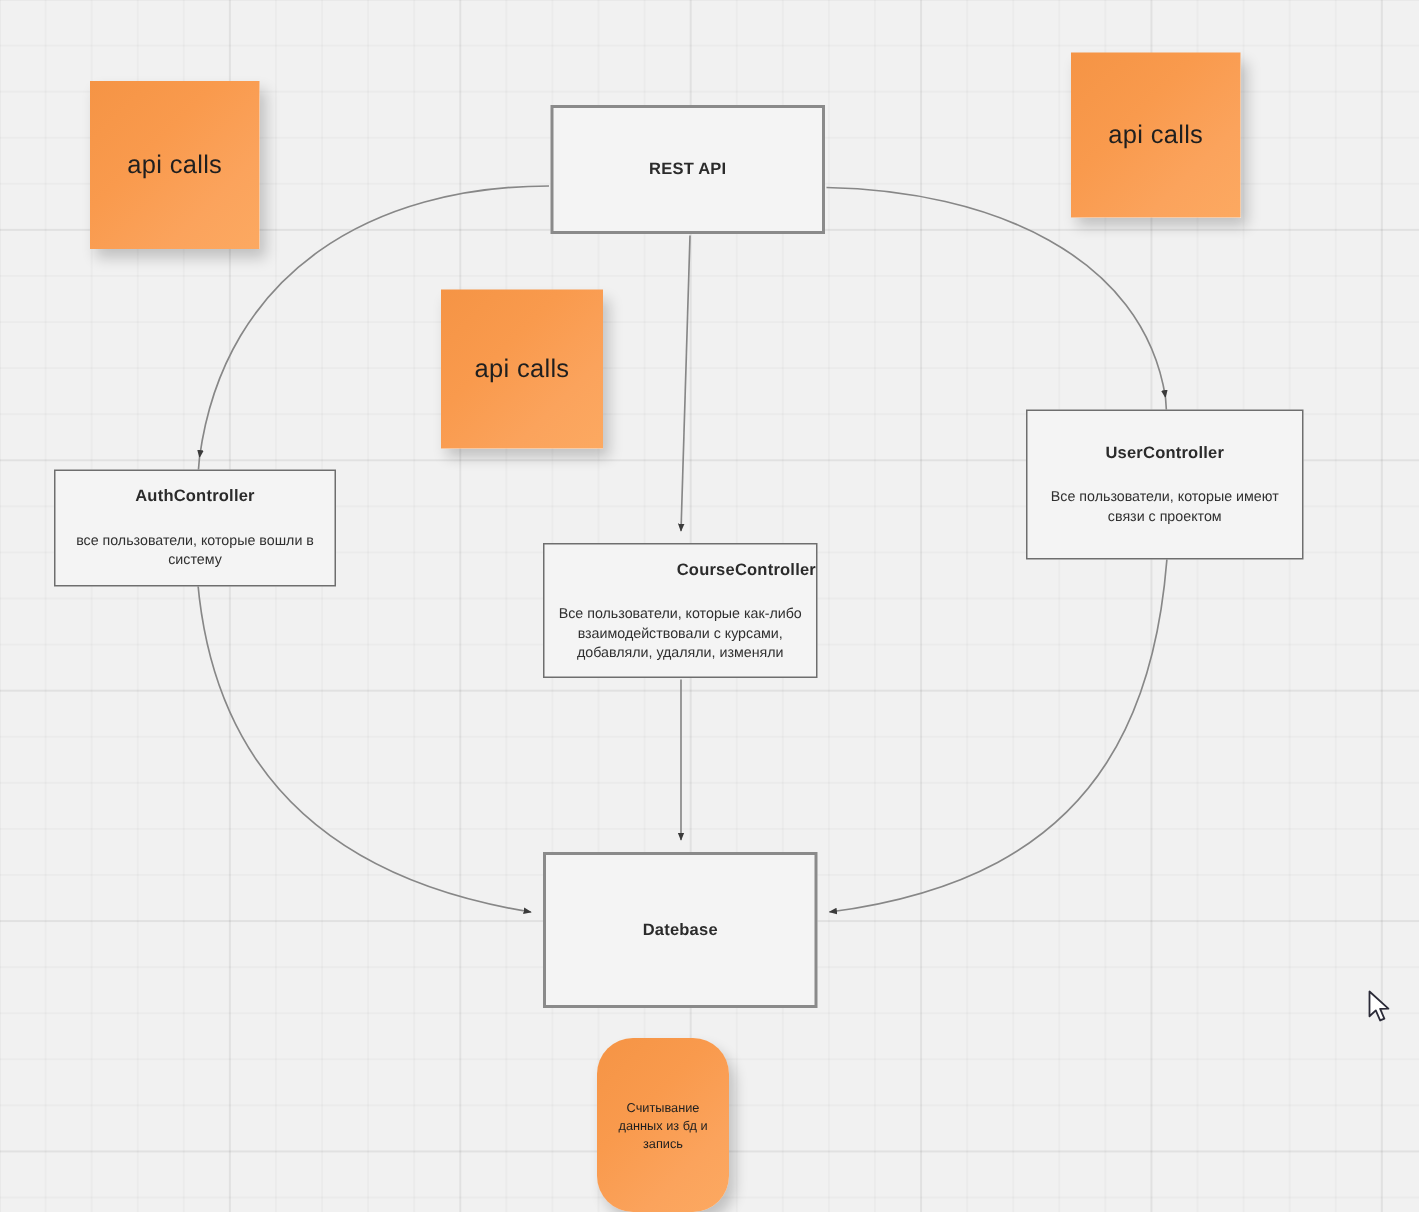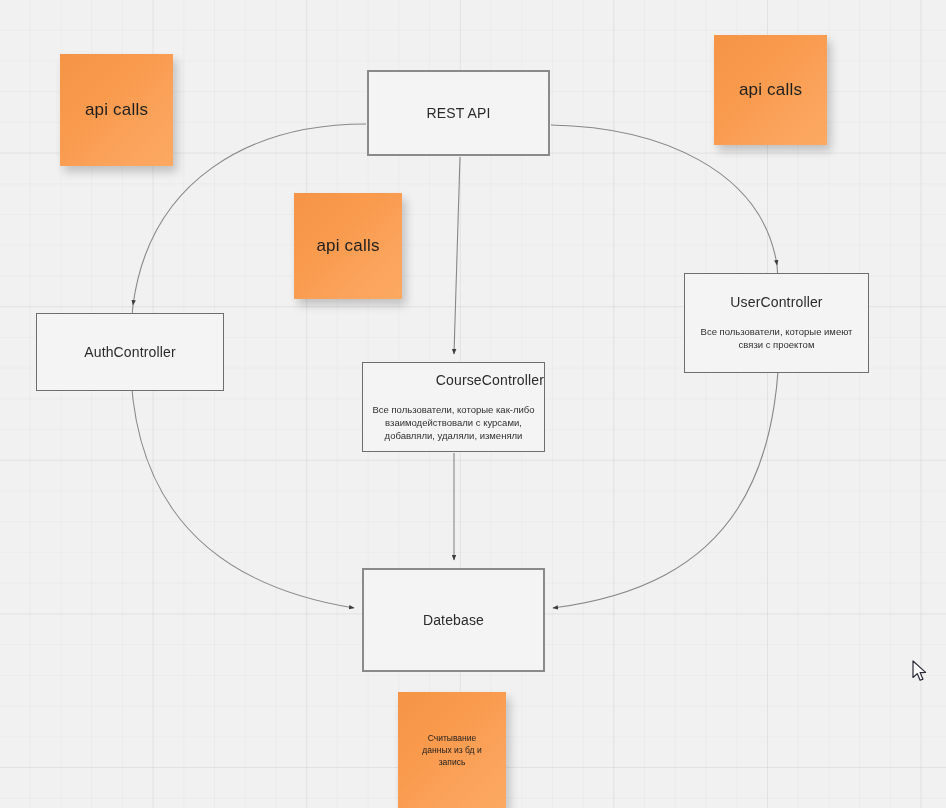--- a/index.html
+++ b/index.html
@@ -35,23 +35,24 @@
     background: #f4f4f4;
     border: 1px solid #6e6e6e;
     display: flex;
     flex-direction: column;
     align-items: center;
     justify-content: center;
     text-align: center;
     color: #2b2b2b;
   }
   .node-title {
-    font-size: 14px;
+    font-size: 11px;
     letter-spacing: 0.15px;
     line-height: 14px;
+    font-weight: bold;
   }
   .node-desc {
     font-size: 9.5px;
     line-height: 13px;
     margin-top: 16px;
     padding: 0 9px;
     color: #303030;
   }
   .note {
     position: absolute;
@@ -91,20 +92,21 @@
 
     <path d="M 777 265 C 794 480 730 585 553 608" fill="none" stroke="#878787" stroke-width="1.1" marker-end="url(#ah)"></path>
   </svg>
 
   <div class="node" style="left:367px; top:70px; width:183px; height:86px; border-width:2px; border-color:#8a8a8a;">
     <div class="node-title">REST API</div>
   </div>
 
   <div class="node" style="left:36px; top:313px; width:188px; height:78px;">
     <div class="node-title">AuthController</div>
+    <div class="node-desc">все пользователи, которые вошли в систему</div>
   </div>
 
   <div class="node" style="left:362px; top:362px; width:183px; height:90px;align-items:flex-end;">
     <div class="node-title">CourseController</div>
     <div class="node-desc">Все пользователи, которые как-либо взаимодействовали с курсами, добавляли, удаляли, изменяли</div>
   </div>
 
   <div class="node" style="left:684px; top:273px; width:185px; height:100px;">
     <div class="node-title">UserController</div>
     <div class="node-desc">Все пользователи, которые имеют связи с проектом</div>
@@ -119,21 +121,21 @@
   </div>
 
   <div class="note" style="left:294px; top:193px; width:108px; height:106px;">
     <span class="note-text-lg">api calls</span>
   </div>
 
   <div class="note" style="left:714px; top:35px; width:113px; height:110px;">
     <span class="note-text-lg">api calls</span>
   </div>
 
-  <div class="note" style="left:398px; top:692px; width:108px; height:116px;">
+  <div class="note" style="left:398px; top:692px; width:88px; height:116px;border-radius:24px;">
     <span class="note-text-sm">Считывание данных из бд и запись</span>
   </div>
 
   <svg id="cursor" width="18" height="24" viewBox="0 0 18 24" style="left:912px; top:660px;">
     <path d="M1 1 L1 17.5 L5.2 13.6 L8.1 20.3 L10.9 19.1 L8.1 12.6 L13.6 12.4 Z" fill="#ffffff" stroke="#2b2b38" stroke-width="1.2" stroke-linejoin="round"></path>
   </svg>
 
 </div>
 
 </body></html>

